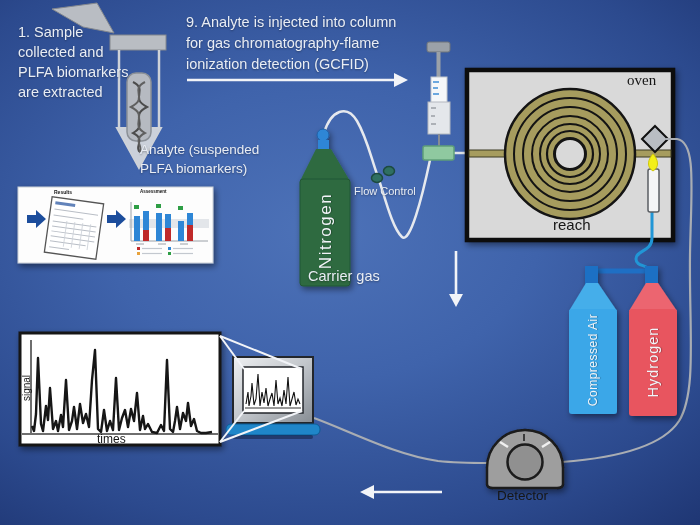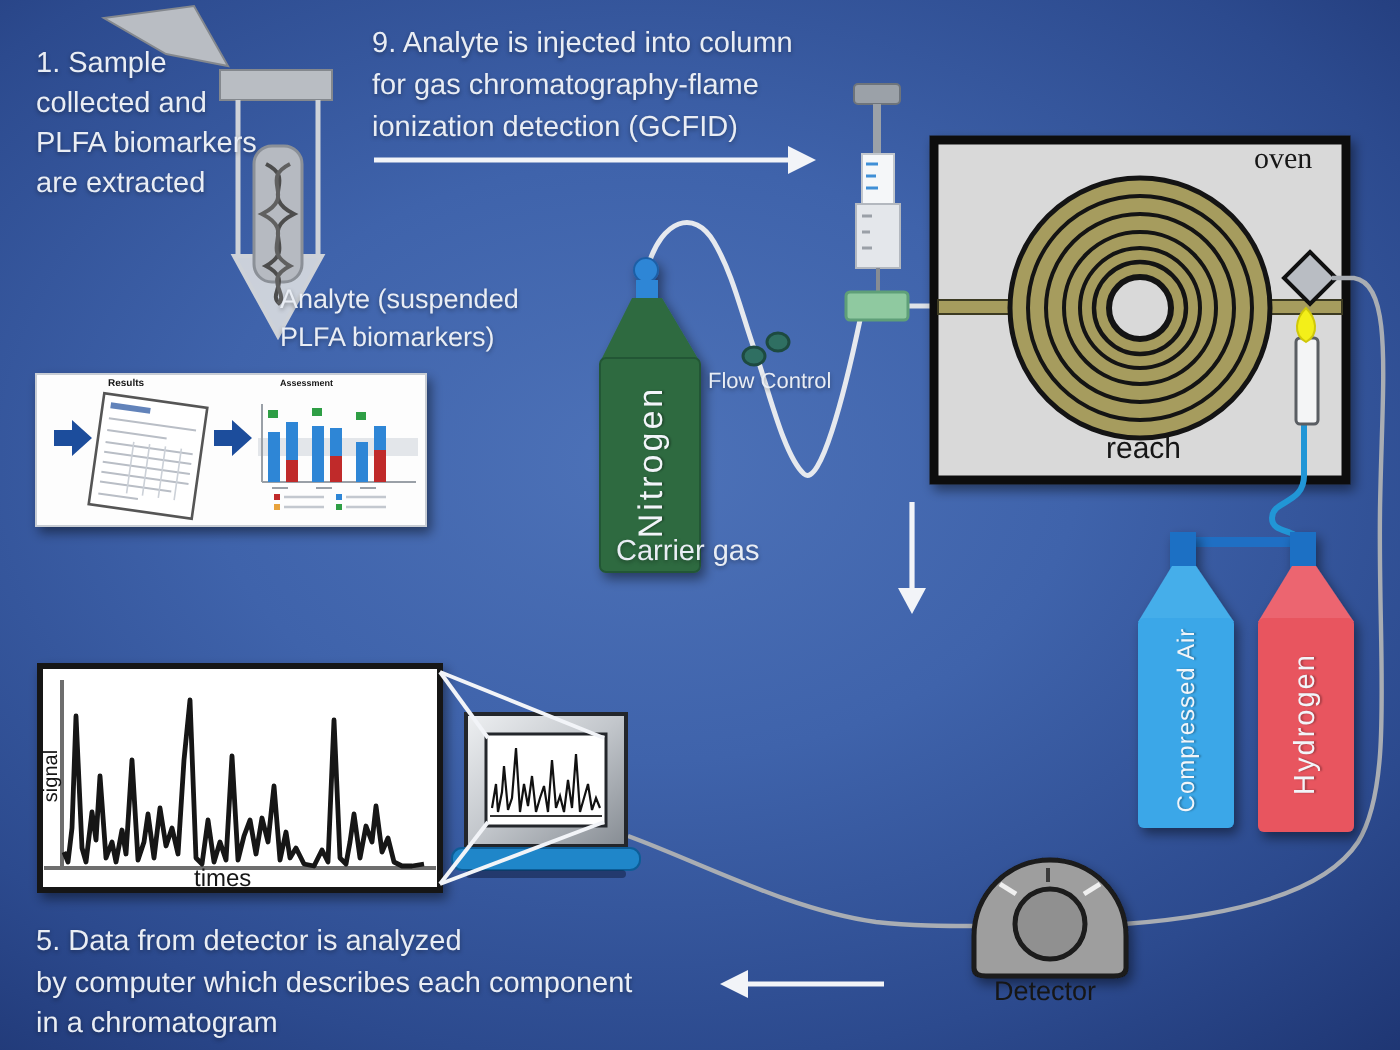--- a/index.html
+++ b/index.html
@@ -202,23 +202,20 @@
     </g>
   </svg>
 
   <div class="txt" id="t-s1">1. Sample
 collected and
 PLFA biomarkers
 are extracted</div>
   <div class="txt" id="t-s2">9. Analyte is injected into column
 for gas chromatography-flame
 ionization detection (GCFID)</div>
-  <div class="txt" id="t-s5">5. Data from detector is analyzed
-by computer which describes each component
-in a chromatogram</div>
   <div class="txt" id="t-analyte">Analyte (suspended
 PLFA biomarkers)</div>
   <div class="txt" id="t-carrier">Carrier gas</div>
   <div class="txt" id="t-flow">Flow Control</div>
   <div class="txt dark" id="t-oven">oven</div>
   <div class="txt dark" id="t-column">reach</div>
   <div class="txt dark" id="t-detector">Detector</div>
   <div class="txt dark" id="t-signal">signal</div>
   <div class="txt dark" id="t-time">times</div>
   <div class="txt dark" id="t-results">Results</div>

